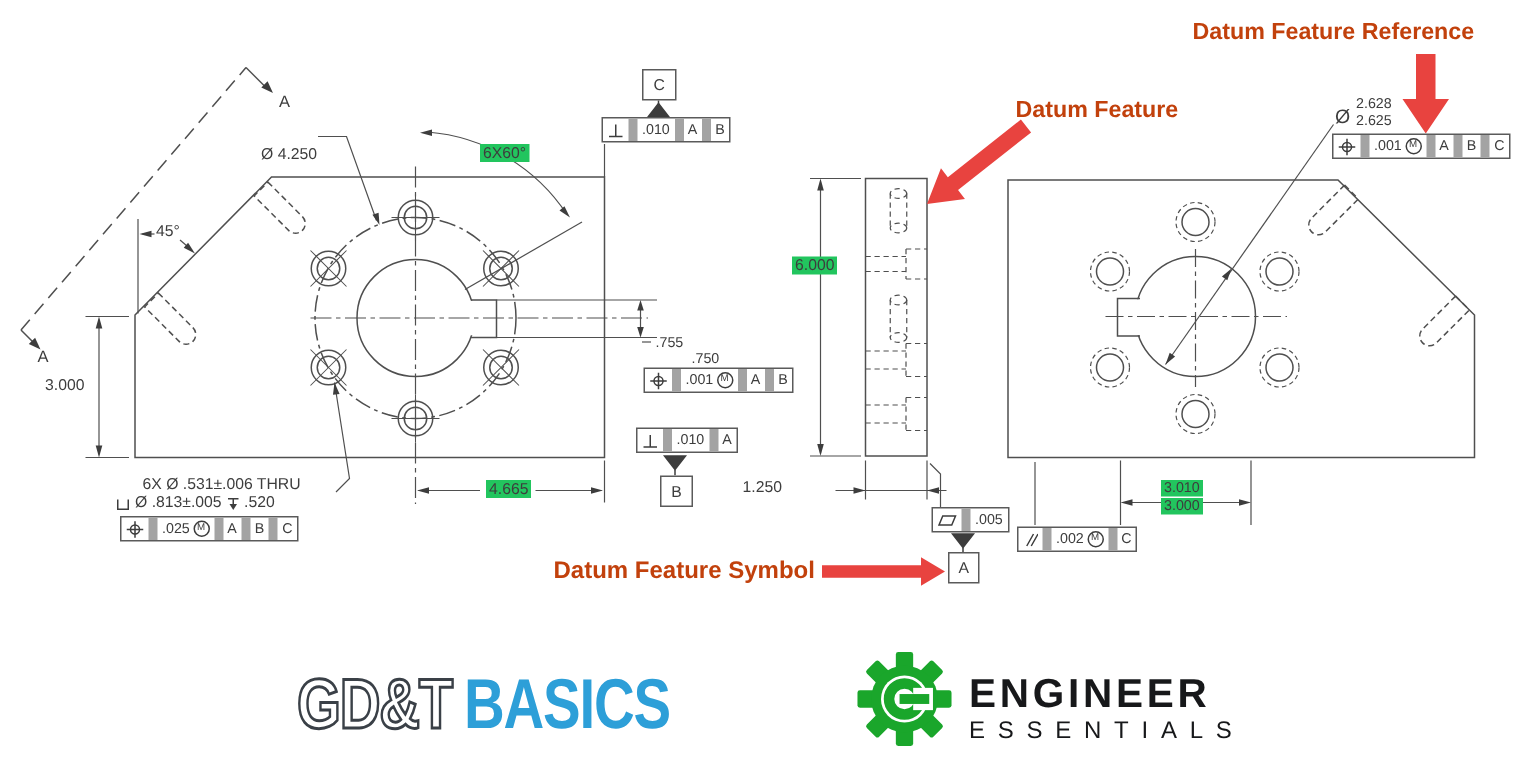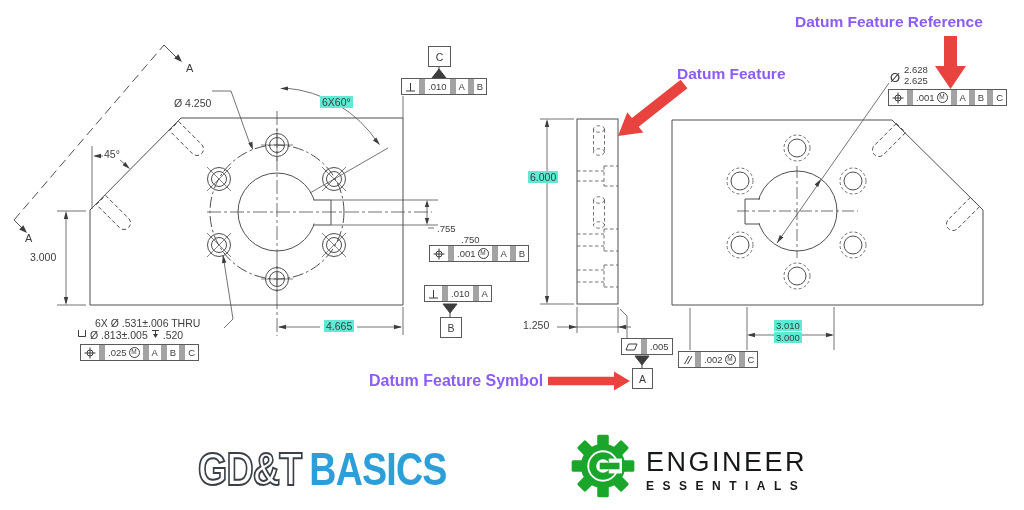--- a/index.html
+++ b/index.html
@@ -1,42 +1,42 @@
 <!DOCTYPE html>
 <html><head>
 <meta charset="utf-8">
 <style>
   html,body{margin:0;padding:0;background:#fff}
   #stage{position:relative;width:1024px;height:510px;background:#fff;overflow:hidden;
          font-family:"Liberation Sans",sans-serif}
   #art{position:absolute;left:0;top:0}
   .t{position:absolute;font:10.5px "Liberation Sans",sans-serif;color:#3d3d3d;white-space:nowrap}
   .t.sm{font-size:9.5px}
-  .t.bg{background:#5eead4;padding:0 2px}
+  .t.bg{background:#22c55e;padding:0 2px}
   .t.big{font-size:13px}
   .seclbl{position:absolute;font:11px "Liberation Sans",sans-serif;color:#3d3d3d}
   .fcf{position:absolute;display:flex;align-items:stretch;border:1px solid #5a5a5a;background:#fff;
        font:9.5px "Liberation Sans",sans-serif;color:#3d3d3d;height:15px}
   .fcf .c{display:flex;align-items:center;justify-content:center;padding:0 3px;border-right:6px solid #a3a3a3;gap:1px;white-space:nowrap}
   .fcf .c:last-child{border-right:none}
   .fcf svg{display:block}
   .mc{display:inline-flex;align-items:center;justify-content:center;width:9px;height:9px;
       border:1px solid #3d3d3d;border-radius:50%;font-size:6.5px;line-height:1;margin-left:1px;flex:none}
   .dbox{position:absolute;border:1px solid #5a5a5a;background:#fff;display:flex;align-items:center;
         justify-content:center;font:10.5px "Liberation Sans",sans-serif;color:#3d3d3d}
-  .callout{position:absolute;display:flex;align-items:flex-start;gap:3px;font:10.5px "Liberation Sans",sans-serif;color:#3d3d3d;white-space:nowrap}
-  .red{position:absolute;color:#8b5cf6;font:bold 15.5px "Liberation Sans",sans-serif;white-space:nowrap}
+  .callout{position:absolute;display:flex;align-items:flex-end;gap:3px;font:10.5px "Liberation Sans",sans-serif;color:#3d3d3d;white-space:nowrap}
+  .red{position:absolute;color:#c2410c;font:bold 15.5px "Liberation Sans",sans-serif;white-space:nowrap}
   .red.sm{font-size:16px}
   .gdt-logo{position:absolute;left:198px;top:444px;font-weight:800;font-size:47px;line-height:50px;
             letter-spacing:-1px;transform:scaleX(0.8);transform-origin:0 0;white-space:nowrap}
   .gdt-outline{color:#fff;-webkit-text-stroke:2px #3a4047}
   .gdt-blue{color:#2d9fd8;margin-left:10px}
   .eng-text{position:absolute;left:646px;top:448px;color:#17181a}
-  .eng-l1{font-size:27px;font-weight:400;letter-spacing:2.5px;line-height:1.05}
-  .eng-l2{font-size:12px;font-weight:700;letter-spacing:8.5px;margin-top:3px}
+  .eng-l1{font-size:27px;font-weight:700;letter-spacing:2.5px;line-height:1.05}
+  .eng-l2{font-size:16px;font-weight:400;letter-spacing:8.5px;margin-top:3px}
   .gear{position:absolute;left:570px;top:431px}
 </style>
 </head>
 <body>
 
 <div id="stage">
 
   <svg id="art" width="1024" height="420" viewBox="0 0 1024 420">
 
     <g stroke="#4f4f4f" fill="none" stroke-width="1">
@@ -265,21 +265,21 @@
       <svg width="11" height="10">
           <path d="M1,9 H10 M5.5,9 V1" stroke="#3d3d3d" fill="none"></path>
         </svg>
     </span>
     <span class="c">.010</span>
     <span class="c">A</span>
   </div>
   <div class="dbox" style="left:440px;top:317px;width:20px;height:19px">B</div>
 
   <div class="t bg" style="left:528px;top:171px">6.000</div>
-  <div class="t" style="left:523px;top:319px">1.250</div>
+  <div class="t" style="left:495px;top:319px">1.250</div>
 
   <div class="fcf" style="left:621px;top:338px">
     <span class="c">
       <svg width="13" height="8">
           <path d="M3.5,1 H12 L9.5,7 H1 Z" stroke="#3d3d3d" fill="none"></path>
         </svg>
     </span>
     <span class="c">.005</span>
   </div>
   <div class="dbox" style="left:632px;top:368px;width:19px;height:19px">A</div>

